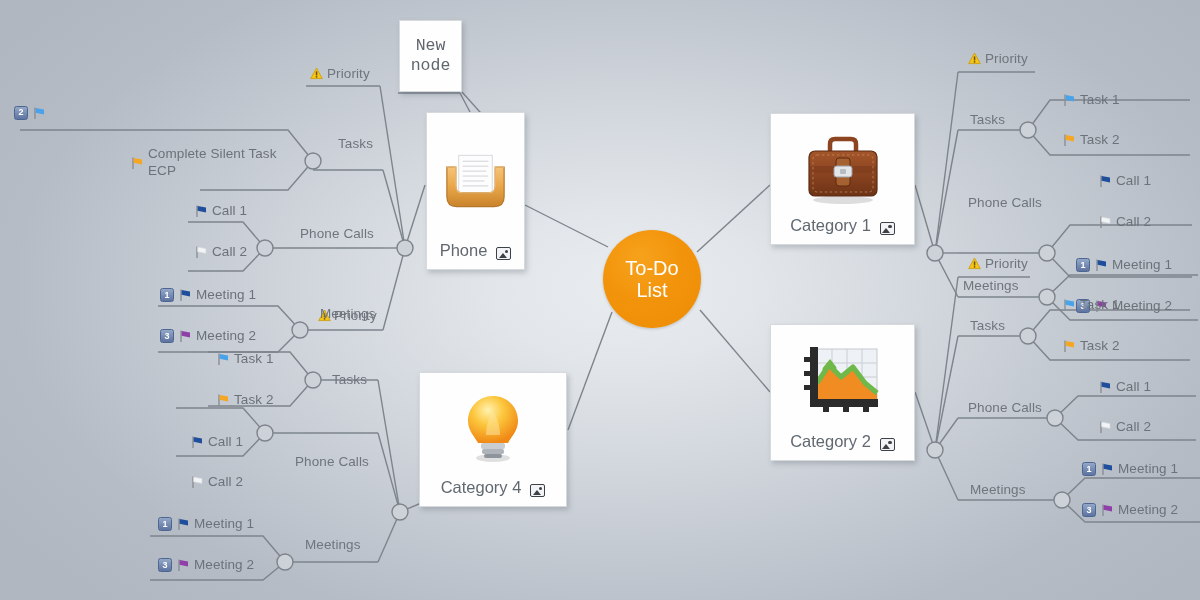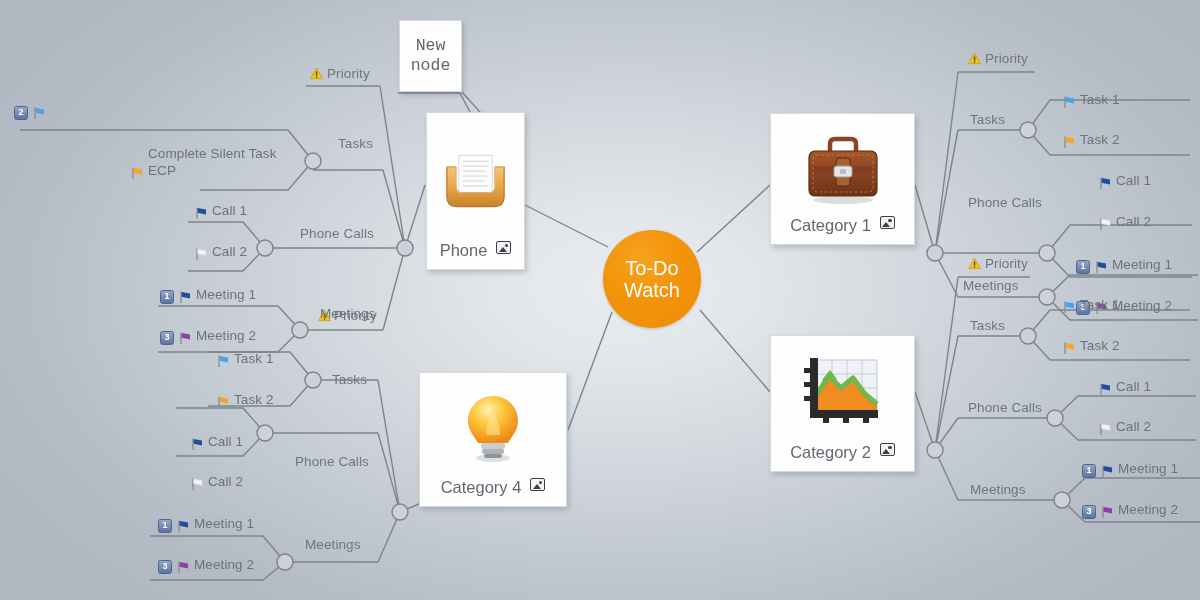--- a/index.html
+++ b/index.html
@@ -16,21 +16,21 @@
                 #e9ecef 0%, #e2e6ea 18%, #d3d8de 40%,
                 #c3c9d1 62%, #b6bcc5 82%, #b0b7c0 100%);
     overflow: hidden;
   }
   #links { position: absolute; left:0; top:0; width:1200px; height:600px; }
 
   
   .leaf {
     position: absolute;
     display: flex;
-    align-items: flex-end;
+    align-items: center;
     gap: 4px;
     font-size: 13.5px;
     color: #6c7279;
     white-space: nowrap;
     line-height: 1.25;
     letter-spacing: .1px;
   }
   .leaf.wrap { white-space: normal; }
 
   
@@ -63,21 +63,21 @@
     border: 1px solid #d7dadd;
     box-shadow: 2px 3px 5px rgba(70,80,90,.25);
     display: flex;
     flex-direction: column;
     align-items: center;
     justify-content: flex-end;
     padding: 9px 10px 9px;
   }
   .card .art { flex: 1 1 auto; display: flex; align-items: center; justify-content: center; width: 100%; }
   .card .cap {
-    display: flex; align-items: flex-start; gap: 9px;
+    display: flex; align-items: flex-end; gap: 9px;
     font-size: 16.5px; color: #606870;
     padding-top: 4px;
   }
   .card.plain {
     justify-content: center;
     font-size: 16.5px; color: #5f666d;
     text-align: center; line-height: 1.2;
     padding: 8px 12px;
     font-family: Liberation Mono, monospace;
   }
@@ -218,21 +218,21 @@
       <circle cx="1047" cy="297" r="8"></circle>
       <circle cx="935" cy="450" r="8"></circle>
       <circle cx="1028" cy="336" r="8"></circle>
       <circle cx="1055" cy="418" r="8"></circle>
       <circle cx="1062" cy="500" r="8"></circle>
     </g>
   </svg>
 
   <div class="root" style="left:603px; top:230px;">
     <span>To-Do</span>
-    <span>Watch</span>
+    <span>List</span>
   </div>
 
   <div class="card plain" style="left:399px; top:20px; width:63px; height:72px;">
     <div>New</div>
     <div>node</div>
   </div>
 
   <div class="card" style="left:426px; top:112px; width:99px; height:158px;">
     <div class="art">
       <svg width="78" height="78" viewBox="0 0 78 78">
@@ -311,21 +311,21 @@
           <rect x="13" y="25" width="60" height="37" rx="4"></rect>
         </g>
       </svg>
     </div>
     <div class="cap">
       <span>Category 1</span>
       <span class="picbadge"></span>
     </div>
   </div>
 
-  <div class="card" style="left:770px; top:335px; width:145px; height:137px;">
+  <div class="card" style="left:770px; top:324px; width:145px; height:137px;">
     <div class="art">
       <svg width="84" height="76" viewBox="0 0 84 76">
         <rect x="16" y="6" width="60" height="52" fill="#eef1f5" stroke="#c3c8cf"></rect>
         <g stroke="#c9ced5" stroke-width="1">
           <line x1="31" y1="6" x2="31" y2="58"></line>
             <line x1="46" y1="6" x2="46" y2="58"></line>
           <line x1="61" y1="6" x2="61" y2="58"></line>
           <line x1="16" y1="20" x2="76" y2="20"></line>
             <line x1="16" y1="34" x2="76" y2="34"></line>
           <line x1="16" y1="46" x2="76" y2="46"></line>

